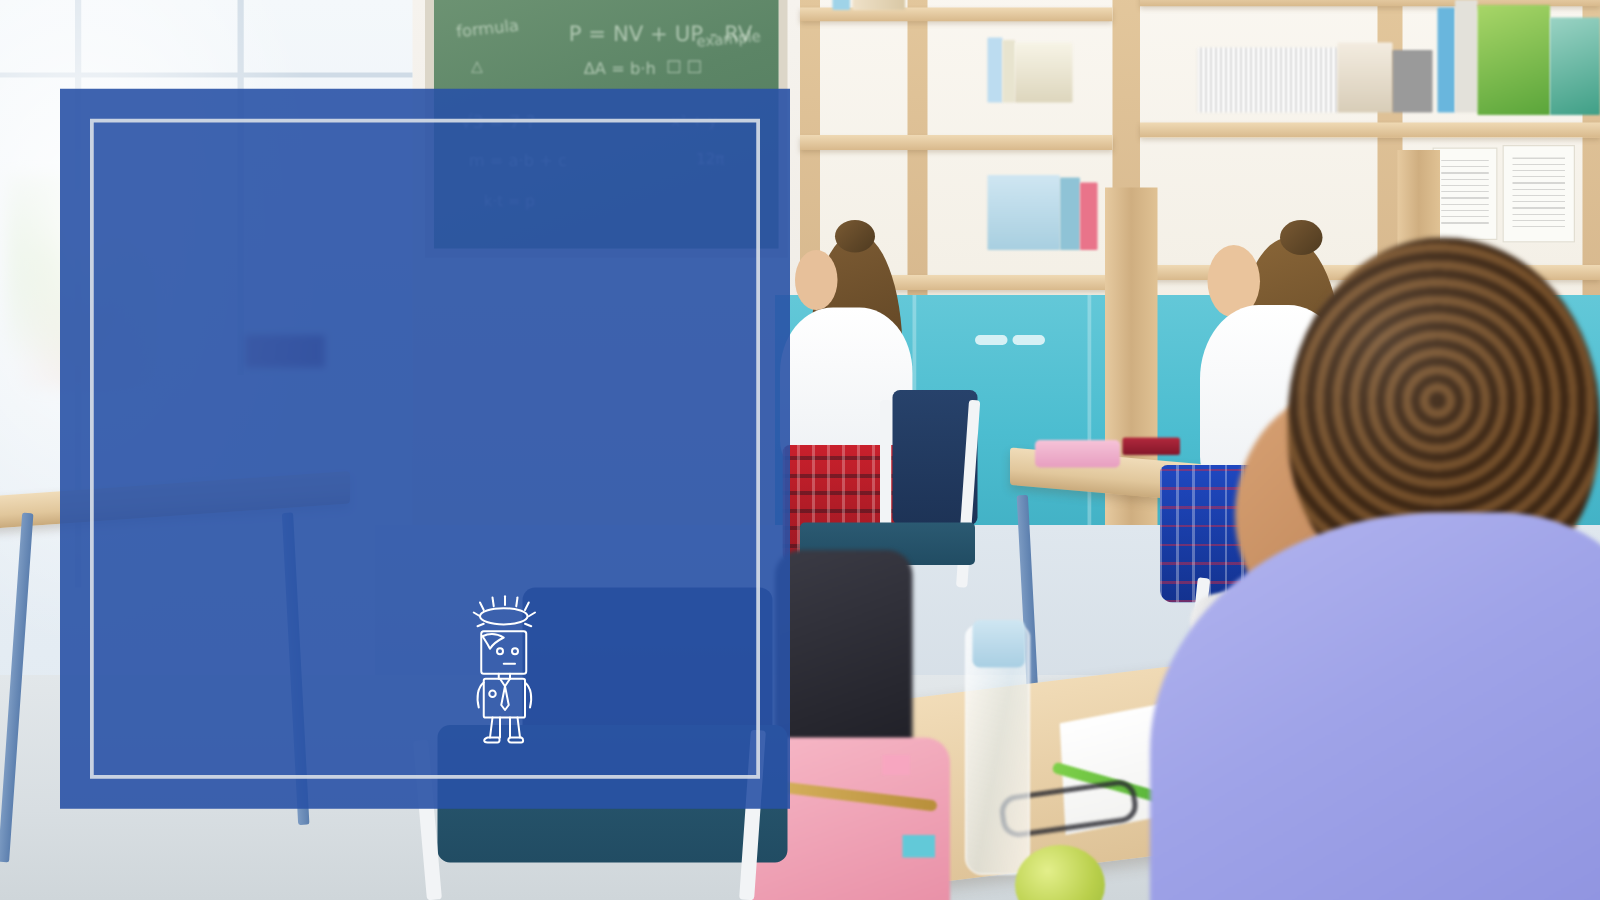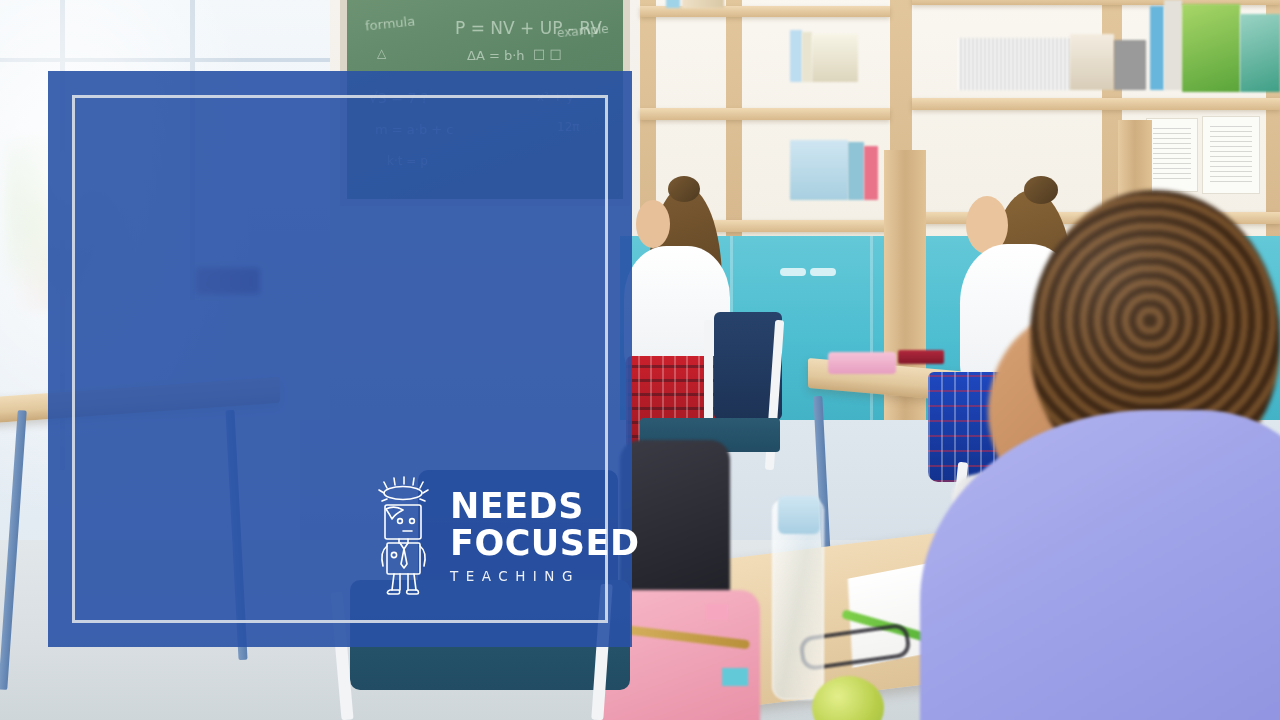--- a/index.html
+++ b/index.html
@@ -421,19 +421,14 @@
 
         <line x1="24" y1="98" x2="22" y2="114"></line>
         <line x1="30" y1="98" x2="30" y2="114"></line>
         <line x1="38" y1="98" x2="38" y2="114"></line>
         <line x1="44" y1="98" x2="46" y2="114"></line>
 
         <path d="M20 114 C17 115 16 118 20 118 L28 118 C30 118 30 115 29 114 Z"></path>
         <path d="M38 114 C36 115 36 118 39 118 L47 118 C49 118 49 115 47 114 Z"></path>
       </svg>
     </div>
-    <div class="logo-text">
-      <div class="logo-l1">NEEDS</div>
-      <div class="logo-l2">FOCUSED</div>
-      <div class="logo-l3">TEACHING</div>
-    </div>
   </div>
 </div>
 
 </body></html>

